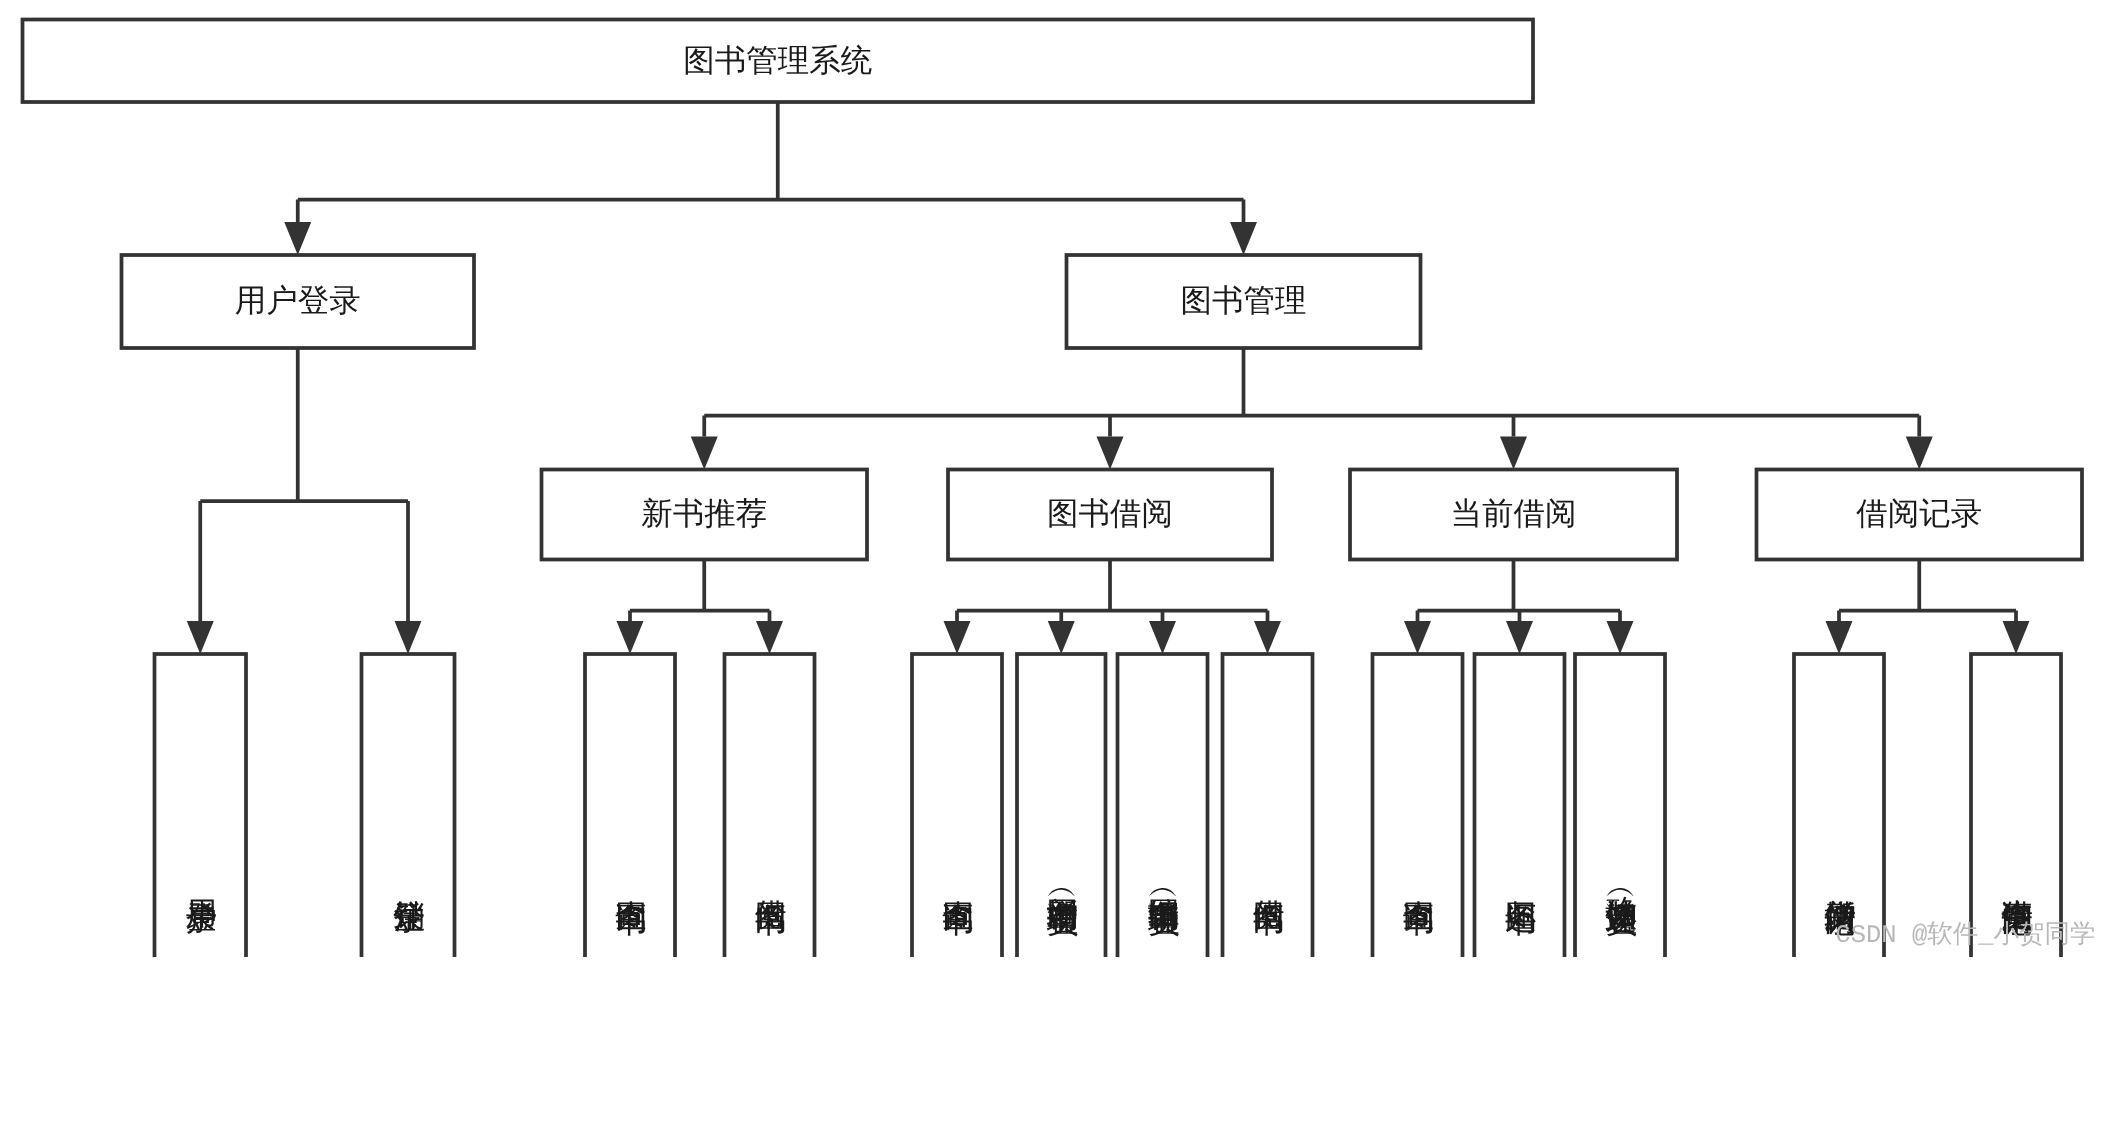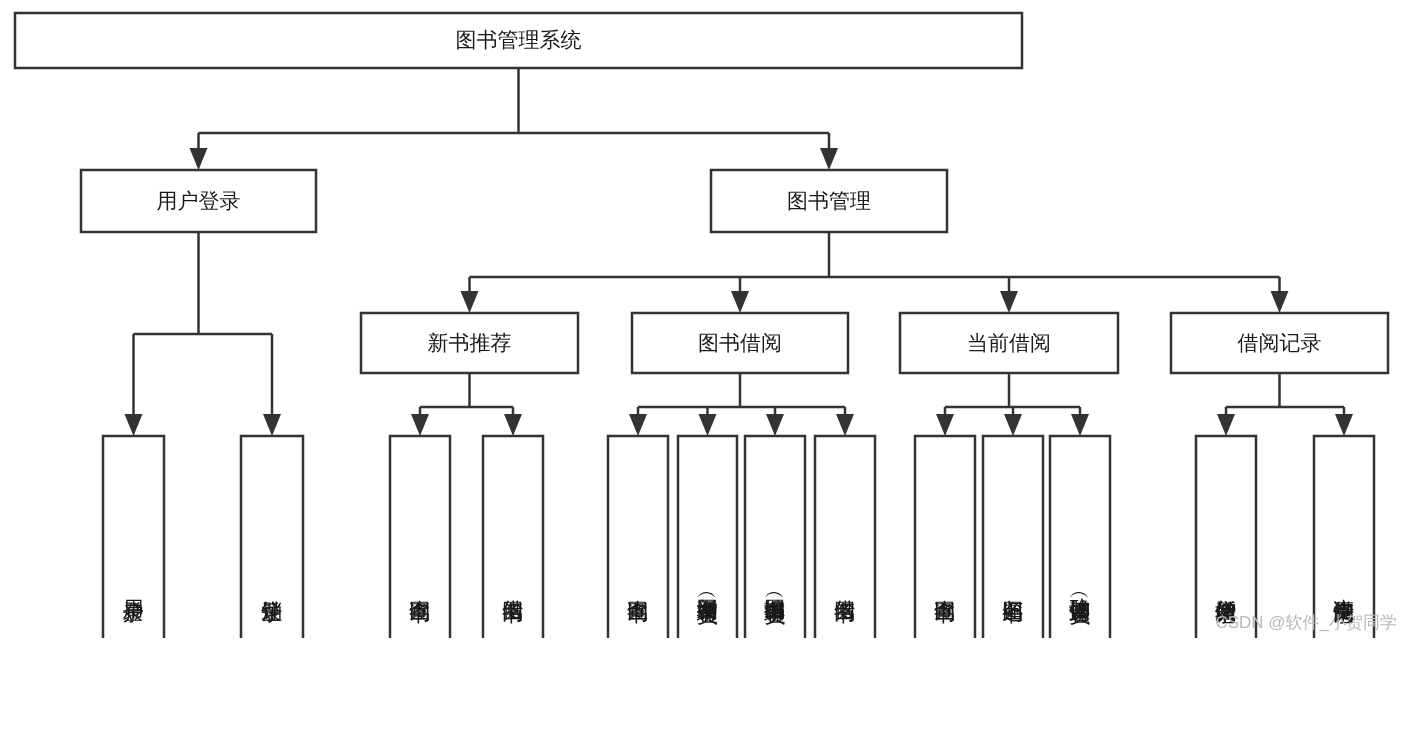--- a/index.html
+++ b/index.html
@@ -63,21 +63,21 @@
     font-size: 21px;
     line-height: 1.12;
     color: #1a1a1a;
     letter-spacing: 1px;
     white-space: nowrap;
   }
   .watermark {
     position: absolute;
     right: 8px;
     bottom: 4px;
-    font-family: Liberation Sans, sans-serif;
+    font-family: Liberation Mono, monospace;
     font-size: 17px;
     color: #b8b8b8;
     user-select: none;
     white-space: nowrap;
   }
 </style>
 </head>
 <body>
 
 <div id="diagram-root">

